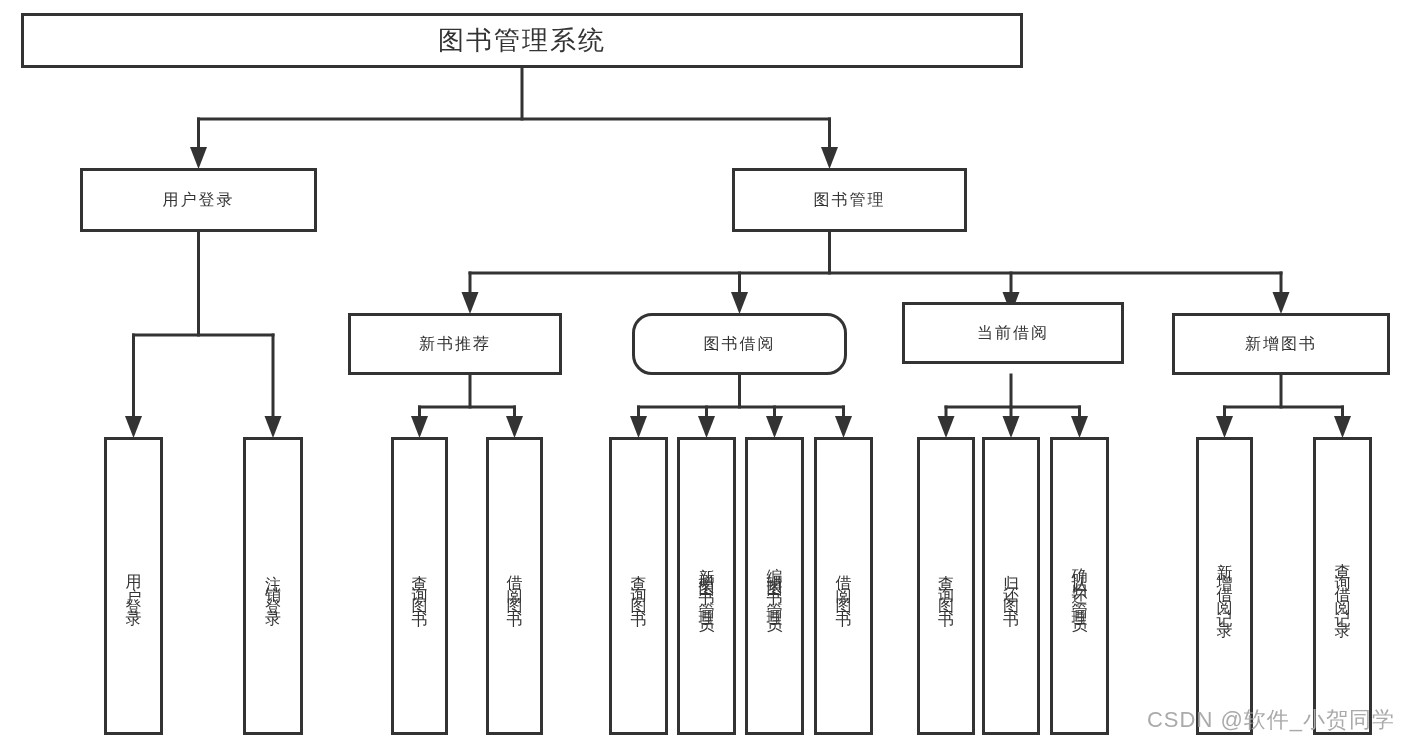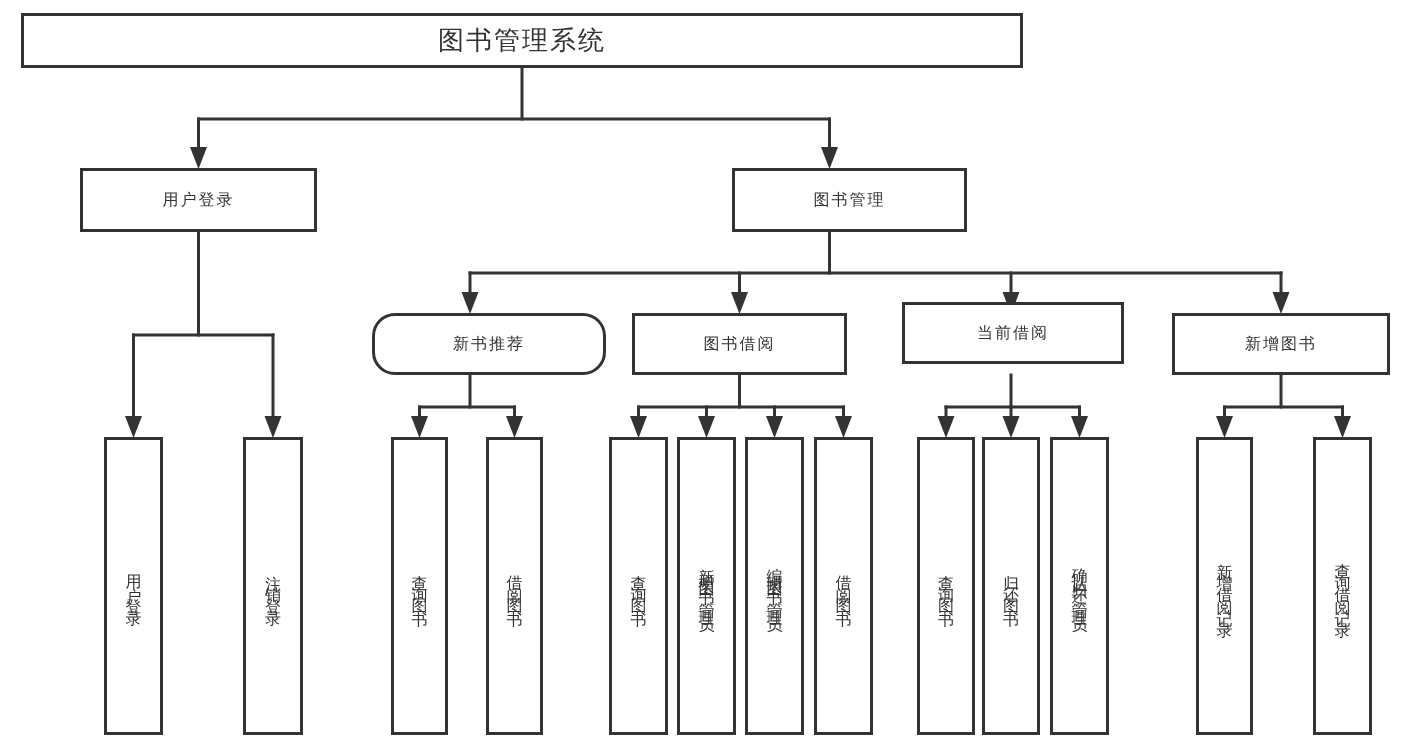--- a/index.html
+++ b/index.html
@@ -121,24 +121,24 @@
   <div id="nodes">
       <div class="node root" style="left: 21px; top: 13px; width: 1002px; height: 55px;">
         <span>图书管理系统</span>
       </div>
       <div class="node" style="left: 80px; top: 168px; width: 237px; height: 64px;">
         <span>用户登录</span>
       </div>
       <div class="node" style="left: 712px; top: 168px; width: 235px; height: 64px; margin-left: 20px;">
         <span>图书管理</span>
       </div>
-      <div class="node" style="left: 372px; top: 313px; width: 234px; height: 62px; border-radius: 23px;">
+      <div class="node" style="left: 348px; top: 313px; width: 214px; height: 62px;">
         <span>新书推荐</span>
       </div>
-      <div class="node" style="left: 632px; top: 313px; width: 215px; height: 62px;">
+      <div class="node" style="left: 632px; top: 313px; width: 215px; height: 62px; border-radius: 20px;">
         <span>图书借阅</span>
       </div>
       <div class="node" style="left: 902px; top: 302px; width: 222px; height: 62px;">
         <span>当前借阅</span>
       </div>
       <div class="node" style="left: 1172px; top: 313px; width: 218px; height: 62px;">
         <span>新增图书</span>
       </div>
       <div class="node vertical" style="left: 104px; top: 437px; width: 59px; height: 298px;">
         <span>用户登录</span>
@@ -173,13 +173,14 @@
       <div class="node vertical long" style="left: 1050px; top: 437px; width: 59px; height: 298px;">
         <span>确认归还（管理员）</span>
       </div>
       <div class="node vertical" style="left: 1196px; top: 437px; width: 57px; height: 298px;">
         <span>新增借阅记录</span>
       </div>
       <div class="node vertical" style="left: 1313px; top: 437px; width: 59px; height: 298px;">
         <span>查询借阅记录</span>
       </div>
     </div>
+  <div class="watermark">CSDN @软件_小贺同学</div>
 </div>
 
 </body></html>

